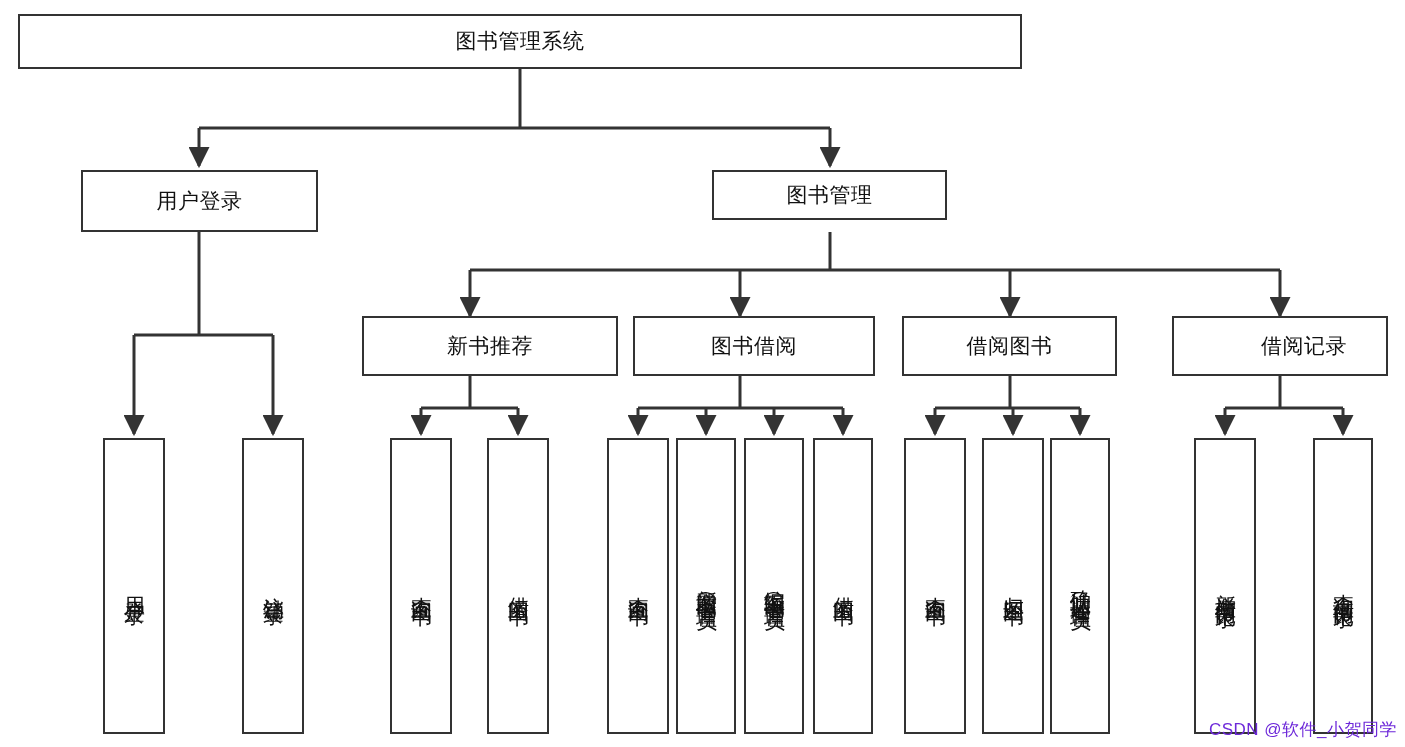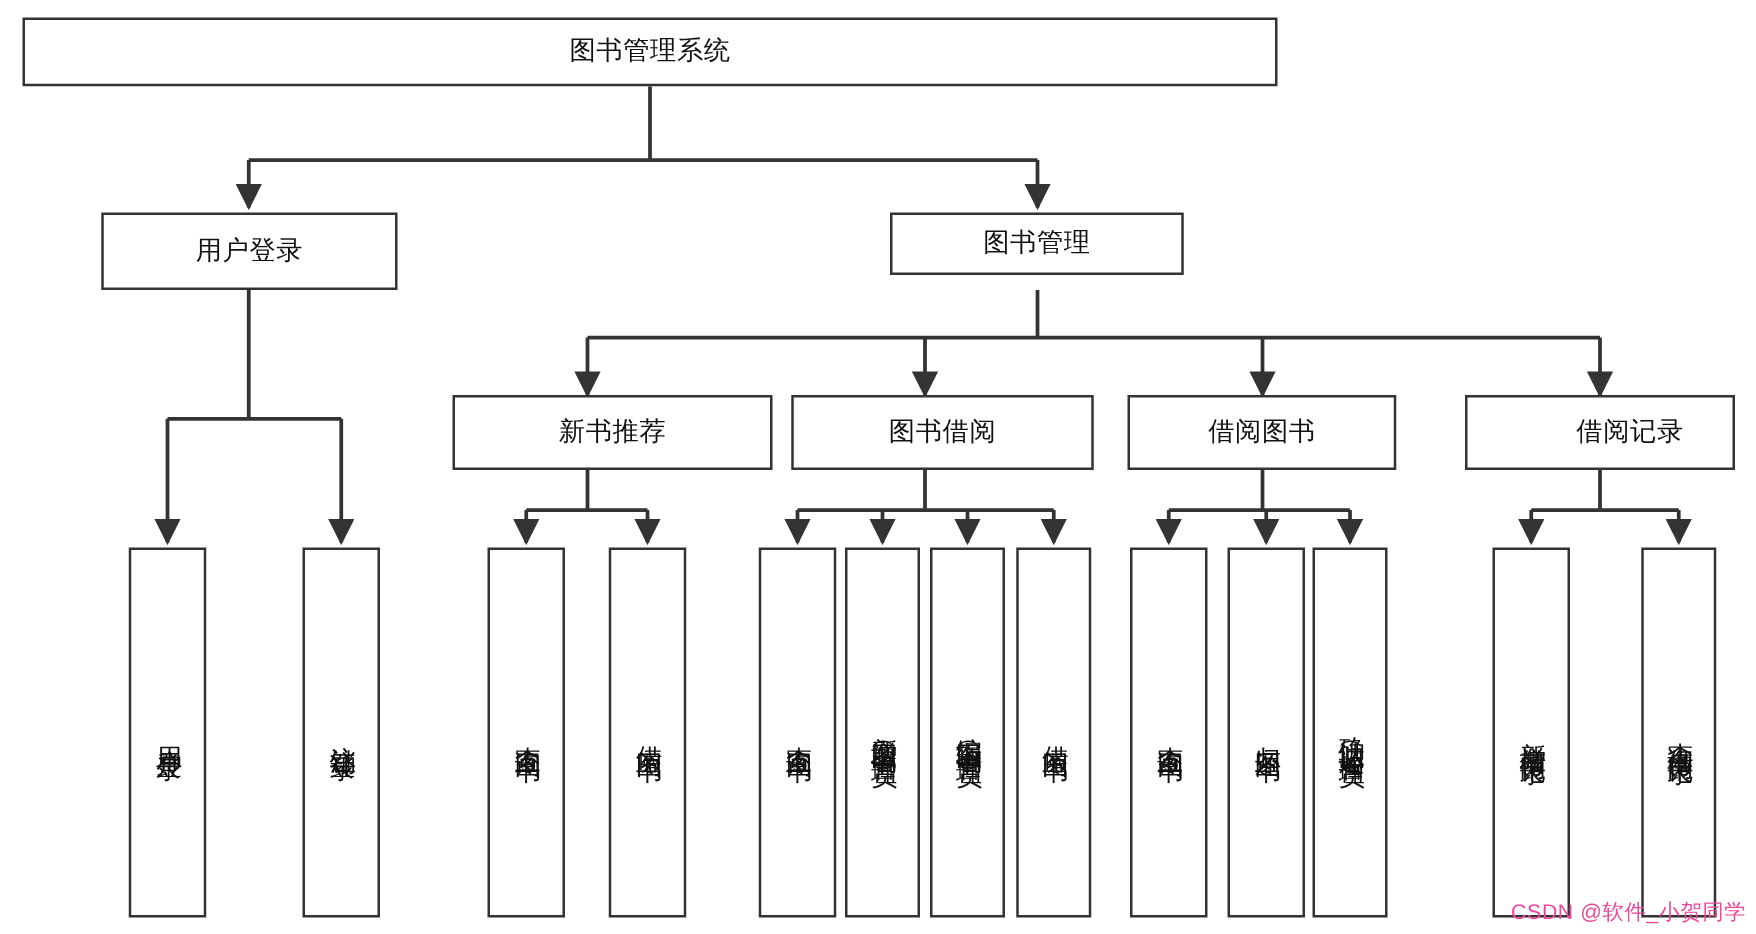--- a/index.html
+++ b/index.html
@@ -44,21 +44,21 @@
   #svg-lines{
     position:absolute;left:0;top:0;width:1405px;height:747px;
     pointer-events:none;
   }
 
   .watermark{
     position:absolute;
     right:8px;
     bottom:6px;
     font-size:17px;
-    color:#ec4899;
+    color:#6d28d9;
     letter-spacing:0.5px;
     white-space:nowrap;
   }
 </style>
 </head>
 <body>
 
 <div id="diagram">
 
   <svg id="svg-lines" viewBox="0 0 1405 747" xmlns="http://www.w3.org/2000/svg">

